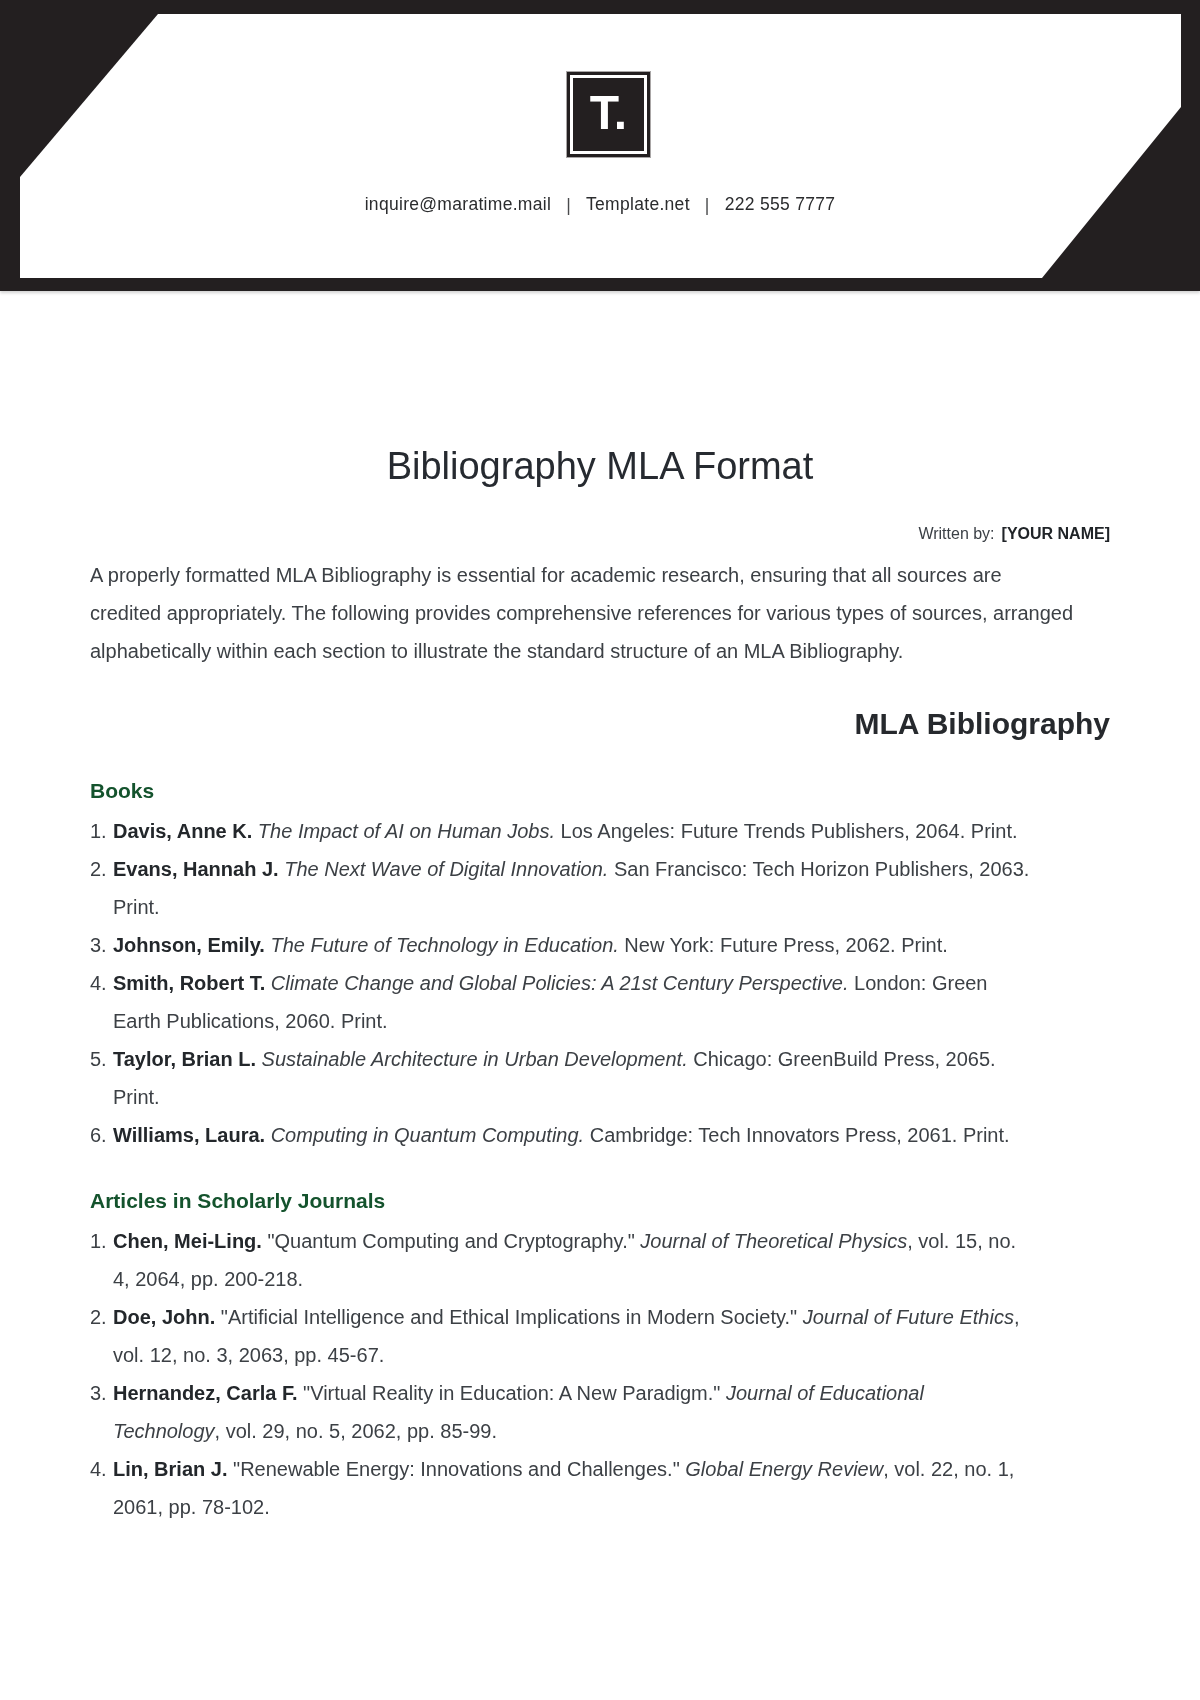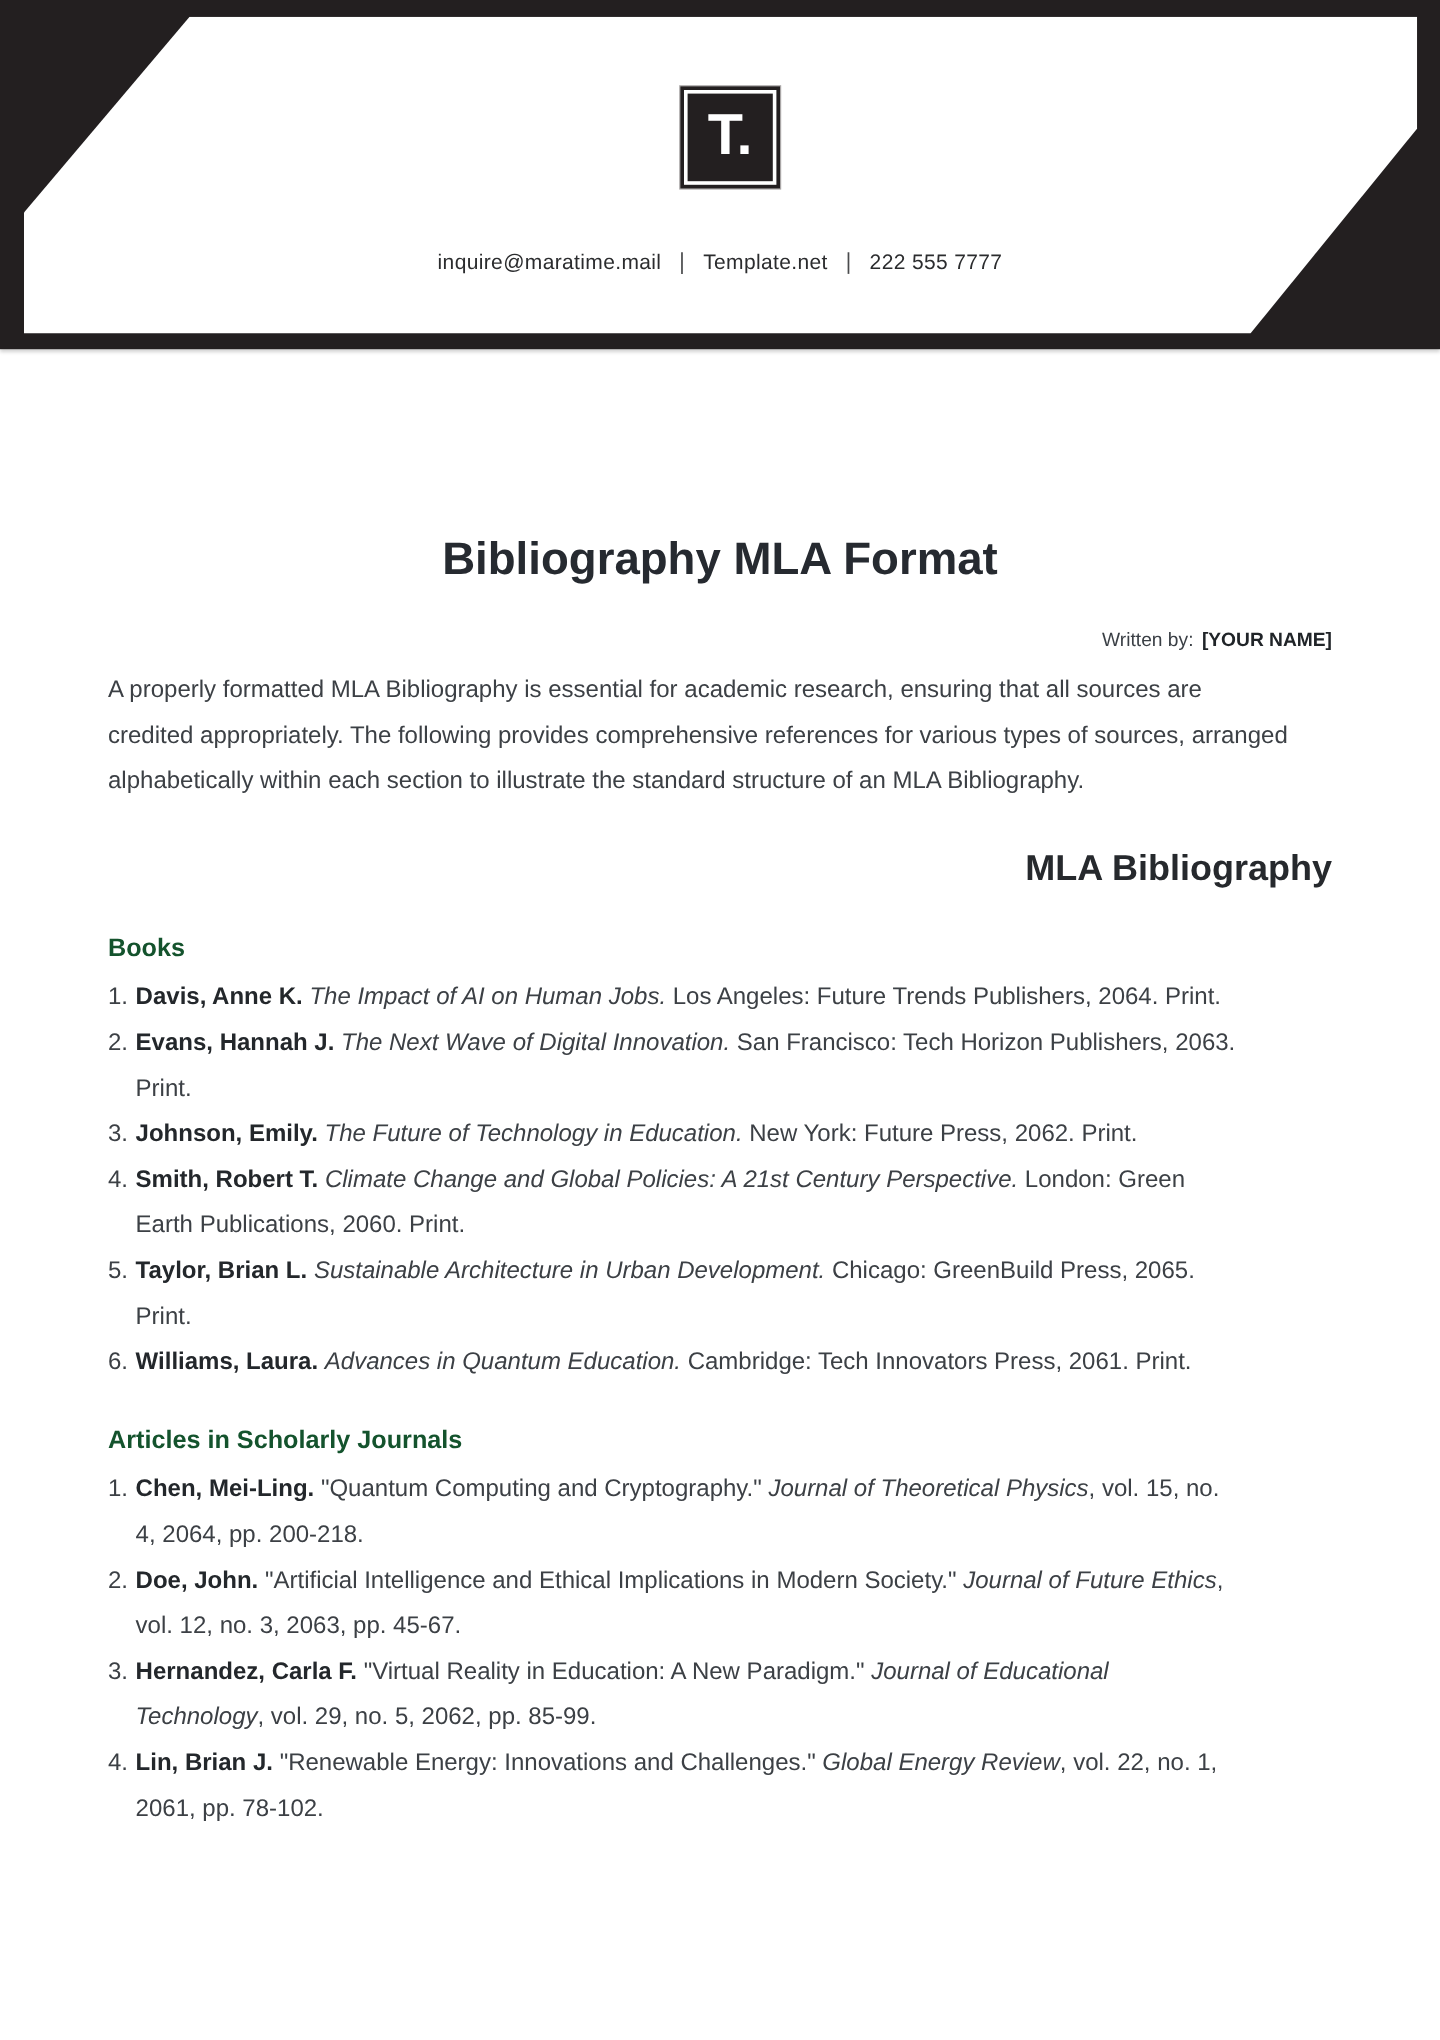--- a/index.html
+++ b/index.html
@@ -52,36 +52,35 @@
   }
   .contact {
     position: absolute;
     left: 0;
     right: 0;
     top: 194px;
     text-align: center;
     font-size: 17.5px;
     letter-spacing: 0.3px;
     color: #2b2c2e;
-    margin-top: 14px;
   }
   .contact .sep {
     display: inline-block;
     margin: 0 15px;
     color: #4a4b4d;
     transform: scaleY(1.1);
   }
 
   
   .doc { padding: 0 90px; }
   .doc-title {
     margin: 152px 0 0;
     font-size: 38px;
     line-height: 46px;
-    font-weight: 700;
+    font-weight: 400;
     text-align: center;
     color: #262a30;
   }
   .byline {
     margin: 32px 0 0;
     font-size: 16px;
     line-height: 26px;
     text-align: right;
     color: #3a3f45;
   }
@@ -147,21 +146,21 @@
     <p class="intro">A properly formatted MLA Bibliography is essential for academic research, ensuring that all sources are credited appropriately. The following provides comprehensive references for various types of sources, arranged alphabetically within each section to illustrate the standard structure of an MLA Bibliography.</p>
     <h2 class="section-title">MLA Bibliography</h2>
     <div id="subsections">
         <h3>Books</h3>
         <ol>
           <li><span class="num">1.</span><span class="b">Davis, Anne K. </span><span class="i">The Impact of AI on Human Jobs.</span><span class="r"> Los Angeles: Future Trends Publishers, 2064. Print.</span></li>
           <li><span class="num">2.</span><span class="b">Evans, Hannah J. </span><span class="i">The Next Wave of Digital Innovation.</span><span class="r"> San Francisco: Tech Horizon Publishers, 2063. Print.</span></li>
           <li><span class="num">3.</span><span class="b">Johnson, Emily. </span><span class="i">The Future of Technology in Education.</span><span class="r"> New York: Future Press, 2062. Print.</span></li>
           <li><span class="num">4.</span><span class="b">Smith, Robert T. </span><span class="i">Climate Change and Global Policies: A 21st Century Perspective.</span><span class="r"> London: Green Earth Publications, 2060. Print.</span></li>
           <li><span class="num">5.</span><span class="b">Taylor, Brian L. </span><span class="i">Sustainable Architecture in Urban Development.</span><span class="r"> Chicago: GreenBuild Press, 2065. Print.</span></li>
-          <li><span class="num">6.</span><span class="b">Williams, Laura. </span><span class="i">Advances in Quantum Education.</span><span class="r"> Cambridge: Tech Innovators Press, 2061. Print.</span></li>
+          <li><span class="num">6.</span><span class="b">Williams, Laura. </span><span class="i">Computing in Quantum Computing.</span><span class="r"> Cambridge: Tech Innovators Press, 2061. Print.</span></li>
         </ol>
         <h3>Articles in Scholarly Journals</h3>
         <ol>
           <li><span class="num">1.</span><span class="b">Chen, Mei-Ling. </span><span class="r">"Quantum Computing and Cryptography." </span><span class="i">Journal of Theoretical Physics</span><span class="r">, vol. 15, no. 4, 2064, pp. 200-218.</span></li>
           <li><span class="num">2.</span><span class="b">Doe, John. </span><span class="r">"Artificial Intelligence and Ethical Implications in Modern Society." </span><span class="i">Journal of Future Ethics</span><span class="r">, vol. 12, no. 3, 2063, pp. 45-67.</span></li>
           <li><span class="num">3.</span><span class="b">Hernandez, Carla F. </span><span class="r">"Virtual Reality in Education: A New Paradigm." </span><span class="i">Journal of Educational Technology</span><span class="r">, vol. 29, no. 5, 2062, pp. 85-99.</span></li>
           <li><span class="num">4.</span><span class="b">Lin, Brian J. </span><span class="r">"Renewable Energy: Innovations and Challenges." </span><span class="i">Global Energy Review</span><span class="r">, vol. 22, no. 1, 2061, pp. 78-102.</span></li>
         </ol>
       </div>
   </main>

